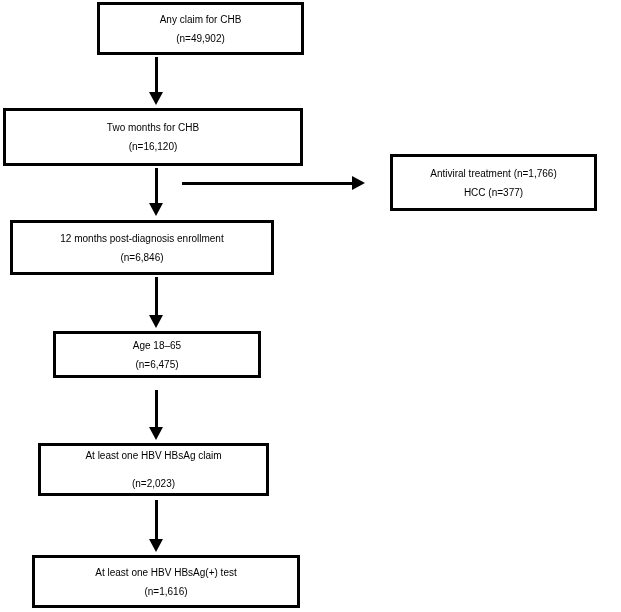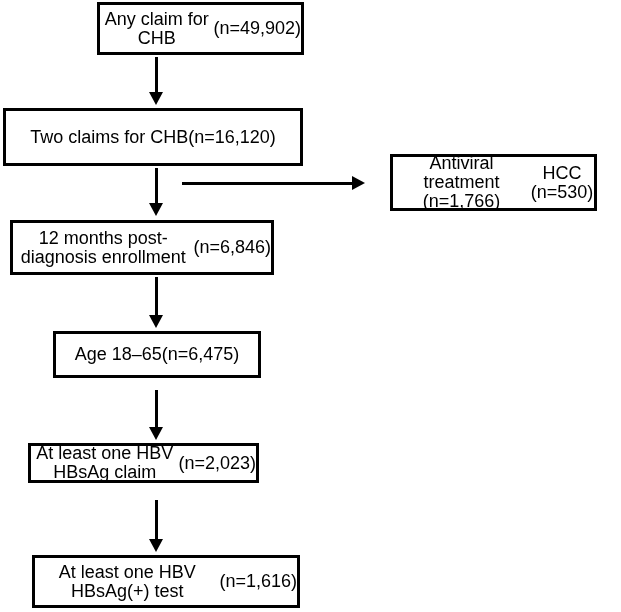--- a/index.html
+++ b/index.html
@@ -15,25 +15,25 @@
     font-family: "Liberation Sans", sans-serif;
     color: #000000;
     overflow: hidden;
   }
   .box {
     position: absolute;
     box-sizing: border-box;
     border: 3px solid #000000;
     background: #ffffff;
     display: flex;
-    flex-direction: row;
+    flex-direction: column;
     align-items: center;
     justify-content: center;
     text-align: center;
-    font-size: 18px;
+    font-size: 10px;
     line-height: 19px;
   }
   .arrow-v {
     position: absolute;
     width: 14px;
     display: flex;
     flex-direction: column;
     align-items: center;
   }
   .arrow-v .shaft {
@@ -66,21 +66,21 @@
     border-top: 7px solid transparent;
     border-bottom: 7px solid transparent;
     border-left: 13px solid #000000;
   }
   
   #box-any-claim      { left: 97px;  top: 2px;   width: 207px; height: 53px; }
   #box-two-claims     { left: 3px;   top: 108px; width: 300px; height: 58px; }
   #box-antiviral-hcc  { left: 390px; top: 154px; width: 207px; height: 57px; }
   #box-enrollment     { left: 10px;  top: 220px; width: 264px; height: 55px; }
   #box-age            { left: 53px;  top: 331px; width: 208px; height: 47px; }
-  #box-hbsag-claim    { left: 28px;  top: 443px; width: 231px; height: 40px; }
+  #box-hbsag-claim    { left: 38px;  top: 443px; width: 231px; height: 53px; justify-content: space-between; }
   #box-hbsag-test     { left: 32px;  top: 555px; width: 268px; height: 53px; }
   
   #arrow-1 { left: 149px; top: 57px;  height: 48px; }
   #arrow-2 { left: 149px; top: 168px; height: 48px; }
   #arrow-3 { left: 149px; top: 277px; height: 51px; }
   #arrow-4 { left: 149px; top: 390px; height: 50px; }
   #arrow-5 { left: 149px; top: 500px; height: 52px; }
   #arrow-exclusion { left: 182px; top: 176px; width: 183px; }
 </style>
 </head>
@@ -92,32 +92,32 @@
     <div>Any claim for CHB</div>
     <div>(n=49,902)</div>
   </div>
 
   <div class="arrow-v" id="arrow-1">
     <div class="shaft"></div>
     <div class="head"></div>
   </div>
 
   <div class="box" id="box-two-claims">
-    <div>Two claims for CHB</div>
+    <div>Two months for CHB</div>
     <div>(n=16,120)</div>
   </div>
 
   <div class="arrow-h" id="arrow-exclusion">
     <div class="shaft"></div>
     <div class="head"></div>
   </div>
 
   <div class="box" id="box-antiviral-hcc">
     <div>Antiviral treatment (n=1,766)</div>
-    <div>HCC (n=530)</div>
+    <div>HCC (n=377)</div>
   </div>
 
   <div class="arrow-v" id="arrow-2">
     <div class="shaft"></div>
     <div class="head"></div>
   </div>
 
   <div class="box" id="box-enrollment">
     <div>12 months post-diagnosis enrollment</div>
     <div>(n=6,846)</div>

